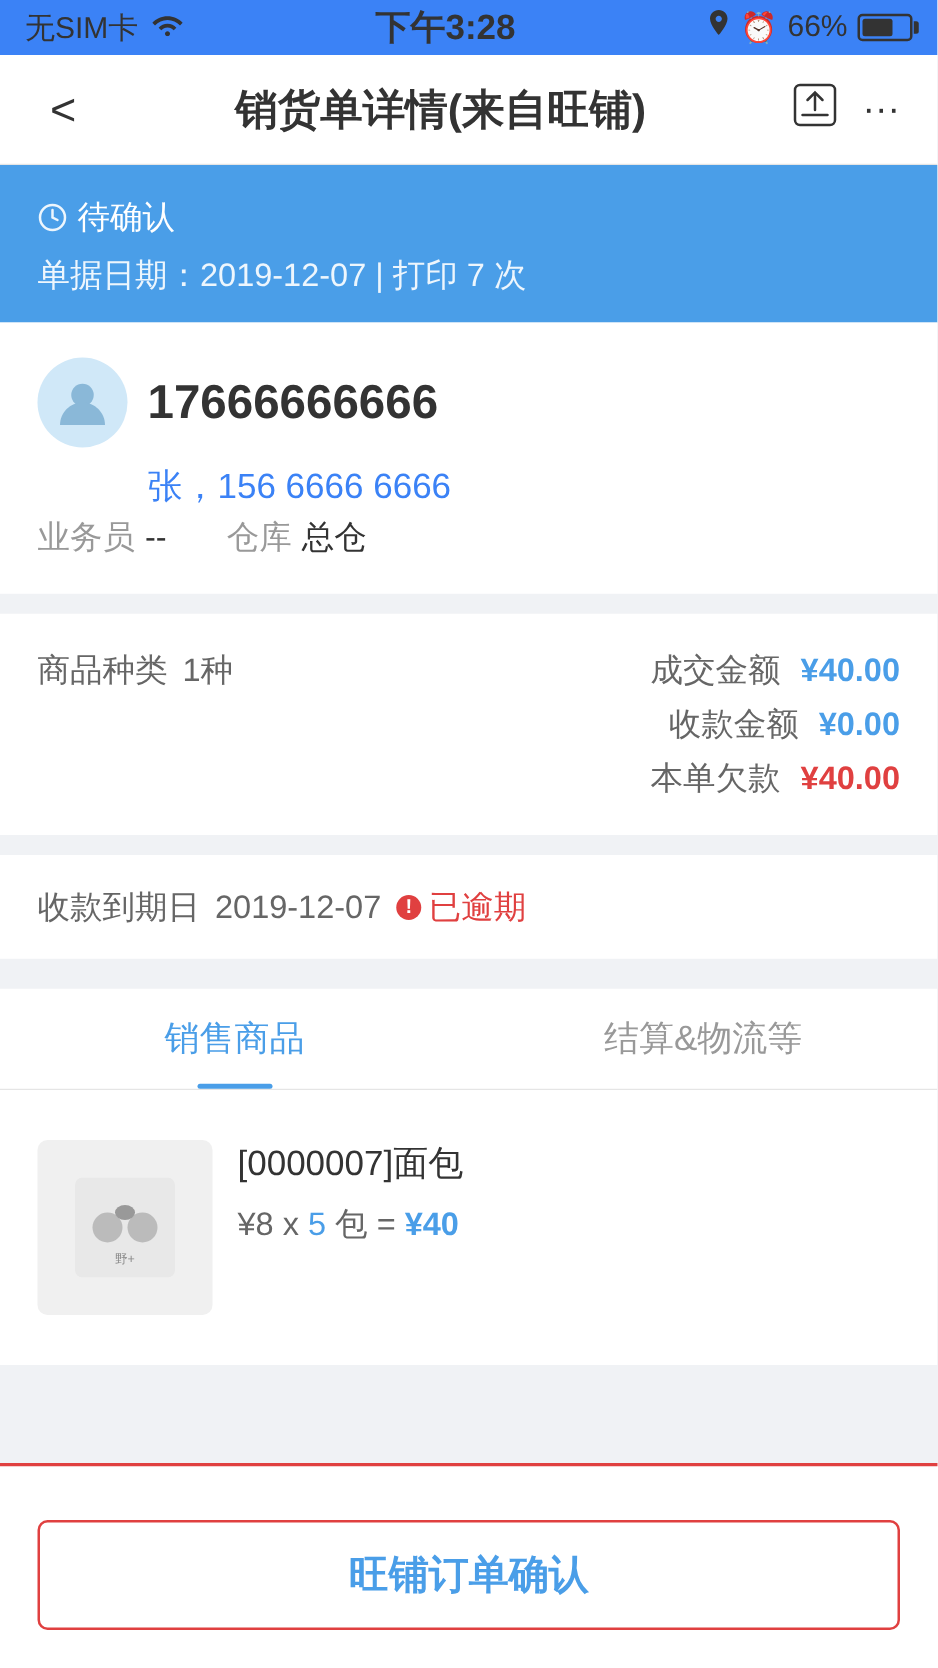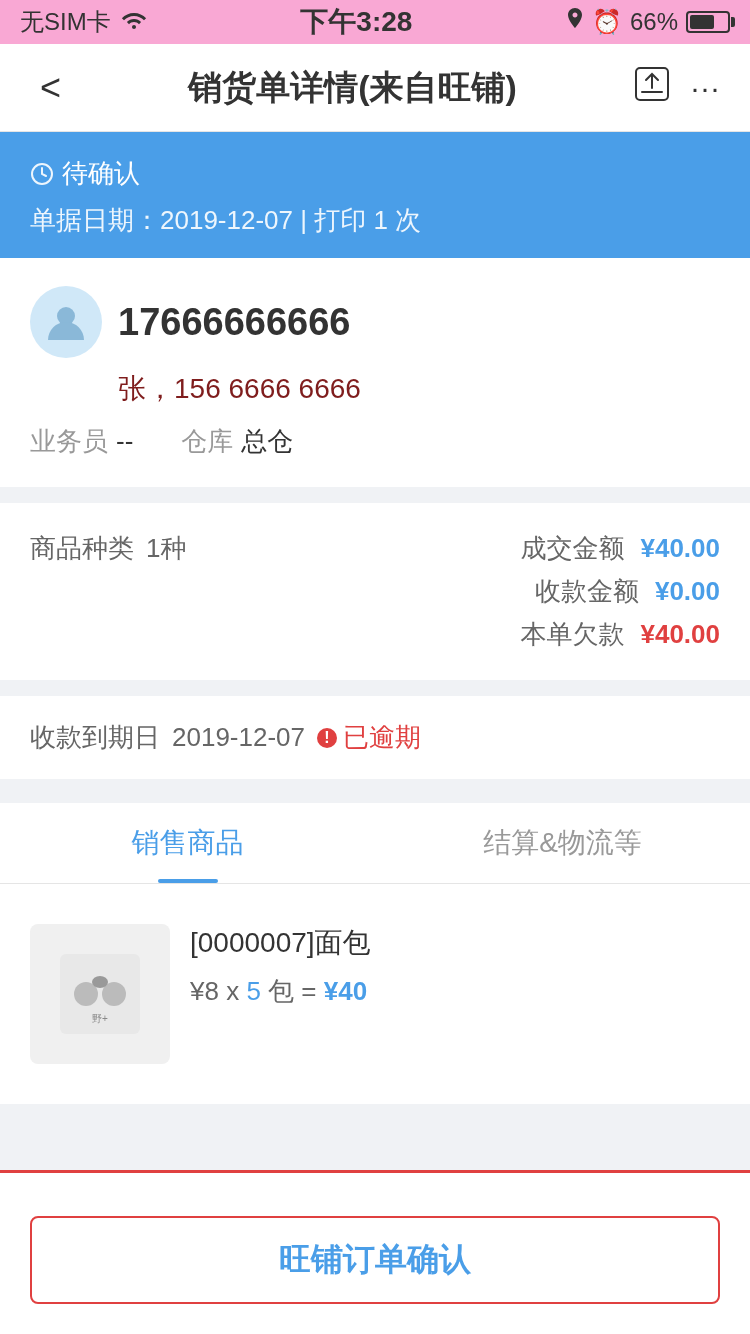--- a/index.html
+++ b/index.html
@@ -10,21 +10,21 @@
       background: #f0f2f5;
       font-family: -apple-system, "PingFang SC", "Helvetica Neue", Arial, sans-serif;
       font-size: 28px;
       color: #333;
       position: relative;
     }
 
     
     .status-bar {
       height: 44px;
-      background: #f9a8d4;
+      background: #3b82f6;
       display: flex;
       align-items: center;
       justify-content: space-between;
       padding: 0 20px;
       font-size: 24px;
       font-weight: 500;
     }
     .status-left { display: flex; align-items: center; gap: 10px; }
     .status-center { font-size: 28px; font-weight: 600; }
     .status-right { display: flex; align-items: center; gap: 8px; font-size: 24px; }
@@ -144,22 +144,22 @@
       flex-shrink: 0;
     }
     .customer-avatar svg { width: 44px; height: 44px; }
     .customer-phone {
       font-size: 38px;
       font-weight: 600;
       color: #333;
     }
     .customer-name {
       font-size: 28px;
-      color: #7f1d1d;
-      margin-bottom: 16px;
+      color: #3b82f6;
+      margin-bottom: 4px;
       padding-left: 88px;
     }
     .customer-meta {
       display: flex;
       align-items: center;
       gap: 48px;
       font-size: 26px;
       color: #666;
     }
     .meta-item {
@@ -392,21 +392,21 @@
     <div class="order-status">
       <svg width="24" height="24" viewBox="0 0 24 24" fill="none">
         <circle cx="12" cy="12" r="10" stroke="rgba(255,255,255,0.9)" stroke-width="2"></circle>
         <path d="M12 6v6l4 2" stroke="rgba(255,255,255,0.9)" stroke-width="2" stroke-linecap="round"></path>
       </svg>
       <span>待确认</span>
     </div>
   </div>
   <div class="order-date-row">
     <span>单据日期：2019-12-07</span>
-    <span>| 打印 1 次</span>
+    <span>| 打印 7 次</span>
   </div>
 </div>
 
 <div class="customer-section">
   <div class="customer-top">
     <div class="customer-avatar">
       <svg viewBox="0 0 44 44" fill="none">
         <circle cx="22" cy="16" r="9" fill="#8ab8d8"></circle>
         <path d="M4 40c0-9.9 8.1-18 18-18s18 8.1 18 18" fill="#8ab8d8"></path>
       </svg>

